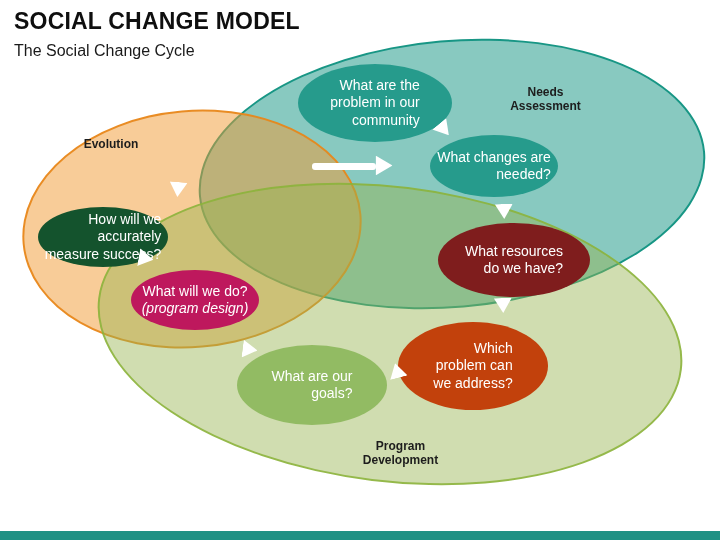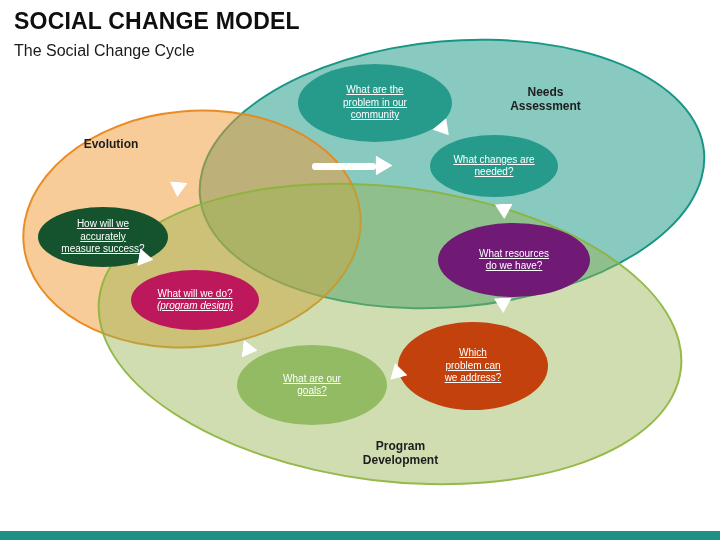--- a/index.html
+++ b/index.html
@@ -14,22 +14,22 @@
             transform:rotate(-5deg);}
   .big.orange{left:22px;top:110px;width:336px;height:234px;
             background:rgba(242,153,50,.5);border:2px solid rgba(232,134,24,.9);
             transform:rotate(-5deg);}
   .big.green{left:96px;top:186px;width:584px;height:292px;
             background:rgba(150,180,80,.45);border:2px solid rgba(139,179,58,.85);
             transform:rotate(7deg);}
   .phase-label{position:absolute;font-size:12px;font-weight:700;color:#1d1d1d;
             text-align:center;white-space:pre-line;line-height:1.2;}
   .bubble{position:absolute;border-radius:50%;display:flex;flex-direction:column;
-            align-items:center;justify-content:center;text-align:center;color:#fff;
-            font-size:10px;line-height:1.25;white-space:pre-line;padding:2px;box-sizing:border-box;text-decoration:underline;}
+            align-items:center;justify-content:center;text-align:right;color:#fff;
+            font-size:14px;line-height:1.25;white-space:pre-line;padding:2px;box-sizing:border-box;}
   .bubble .sub{font-style:italic;}
   .tri{position:absolute;width:18px;height:15px;background:#fff;
        clip-path:polygon(50% 0,100% 100%,0 100%);}
   .shaft{position:absolute;left:312px;top:163px;width:64px;height:7px;background:#fff;border-radius:3px;}
   .head{position:absolute;left:374px;top:157px;width:20px;height:17px;background:#fff;
        clip-path:polygon(50% 0,100% 100%,0 100%);transform:rotate(90deg);}
   .bar{position:absolute;left:0;bottom:0;width:720px;height:9px;background:#1f9184;}
 </style>
 </head>
 <body>
@@ -47,21 +47,21 @@
 Assessment</div>
   <div class="phase-label" style="left:51px;top:137px;width:120px;">Evolution</div>
   <div class="phase-label" style="left:328px;top:439px;width:145px;">Program
 Development</div>
 
   <div class="bubble" style="left:298px;top:64px;width:154px;height:78px;background:#269b8c;">What are the
 problem in our
 community</div>
   <div class="bubble" style="left:430px;top:135px;width:128px;height:62px;background:#269b8c;">What changes are
 needed?</div>
-  <div class="bubble" style="left:438px;top:223px;width:152px;height:74px;background:#701a75;">What resources
+  <div class="bubble" style="left:438px;top:223px;width:152px;height:74px;background:#7f1d1d;">What resources
 do we have?</div>
   <div class="bubble" style="left:398px;top:322px;width:150px;height:88px;background:#c2410c;">Which
 problem can
 we address?</div>
   <div class="bubble" style="left:237px;top:345px;width:150px;height:80px;background:#92bb63;">What are our
 goals?</div>
   <div class="bubble" style="left:131px;top:270px;width:128px;height:60px;background:#be185d;">
      <span>What will we do?</span>
      <span class="sub">(program design)</span>
   </div>

